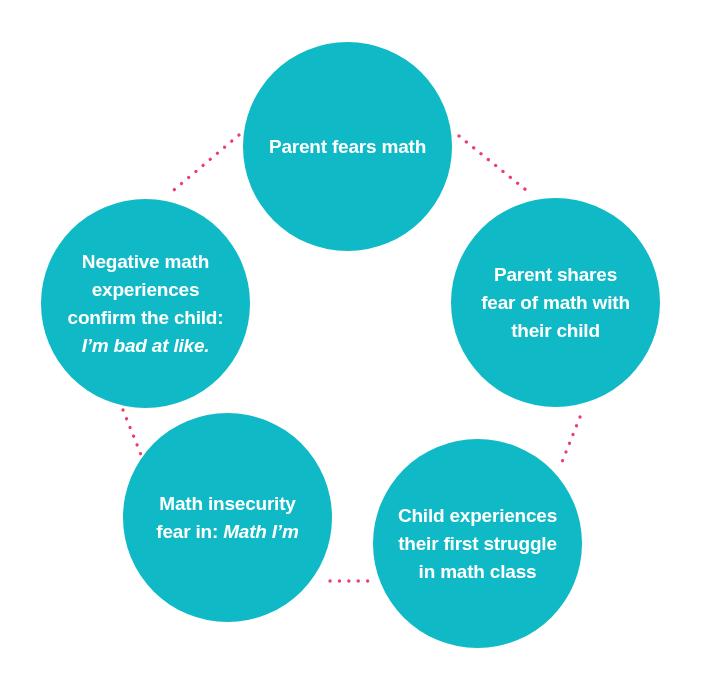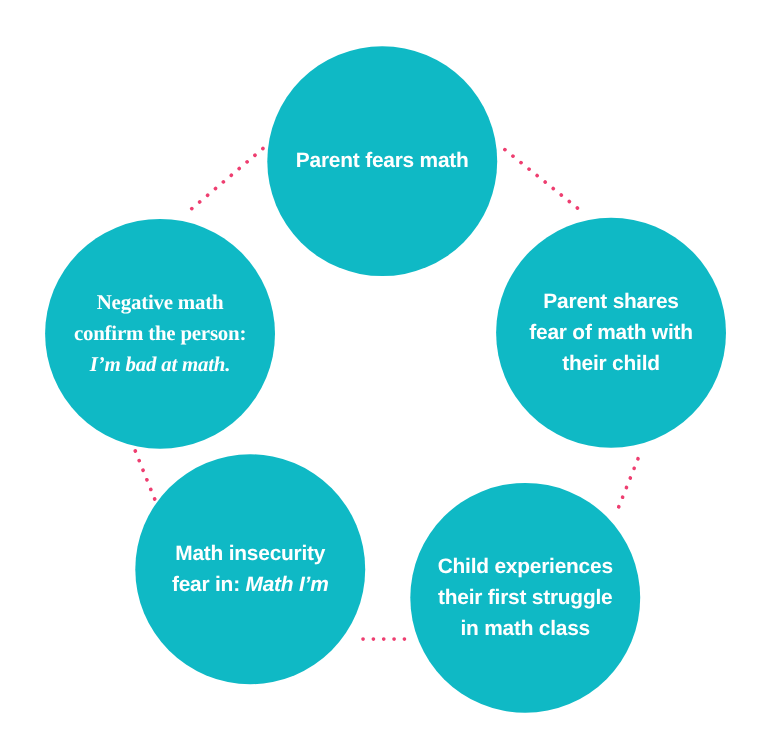--- a/index.html
+++ b/index.html
@@ -50,21 +50,21 @@
     font-weight: 700;
     line-height: 28px;
     letter-spacing: -0.2px;
     width: 100%;
   }
   .node-text .seg-italic { font-style: italic; }
   .node-top          { left: 243px; top: 42px;  }
   .node-right        { left: 451px; top: 198px; }
   .node-bottom-right { left: 373px; top: 439px; }
   .node-bottom-left  { left: 123px; top: 413px; }
-  .node-left         { left: 41px;  top: 199px; font-family: Liberation Serif, serif; }
+  .node-left         { left: 41px;  top: 199px; }
 </style>
 </head>
 <body>
 
 <div class="canvas">
 
   <svg class="connectors" viewBox="0 0 707 681" aria-hidden="true">
     <line x1="239" y1="135" x2="168" y2="195"></line>
     <line x1="459" y1="136" x2="531" y2="194"></line>
     <line x1="123" y1="410" x2="146" y2="467"></line>
@@ -97,18 +97,19 @@
   <div class="node node-bottom-left">
     <div class="node-text">
         <div><span>Math insecurity</span></div>
         <div><span>fear in: </span><span class="seg-italic">Math I’m</span></div>
       </div>
   </div>
 
   <div class="node node-left">
     <div class="node-text">
         <div><span>Negative math</span></div>
-        <div><span>confirm the person:</span></div>
-        <div><span class="seg-italic">I’m bad at math.</span></div>
+        <div><span>experiences</span></div>
+        <div><span>confirm the child:</span></div>
+        <div><span class="seg-italic">I’m bad at like.</span></div>
       </div>
   </div>
 
 </div>
 
 </body></html>

